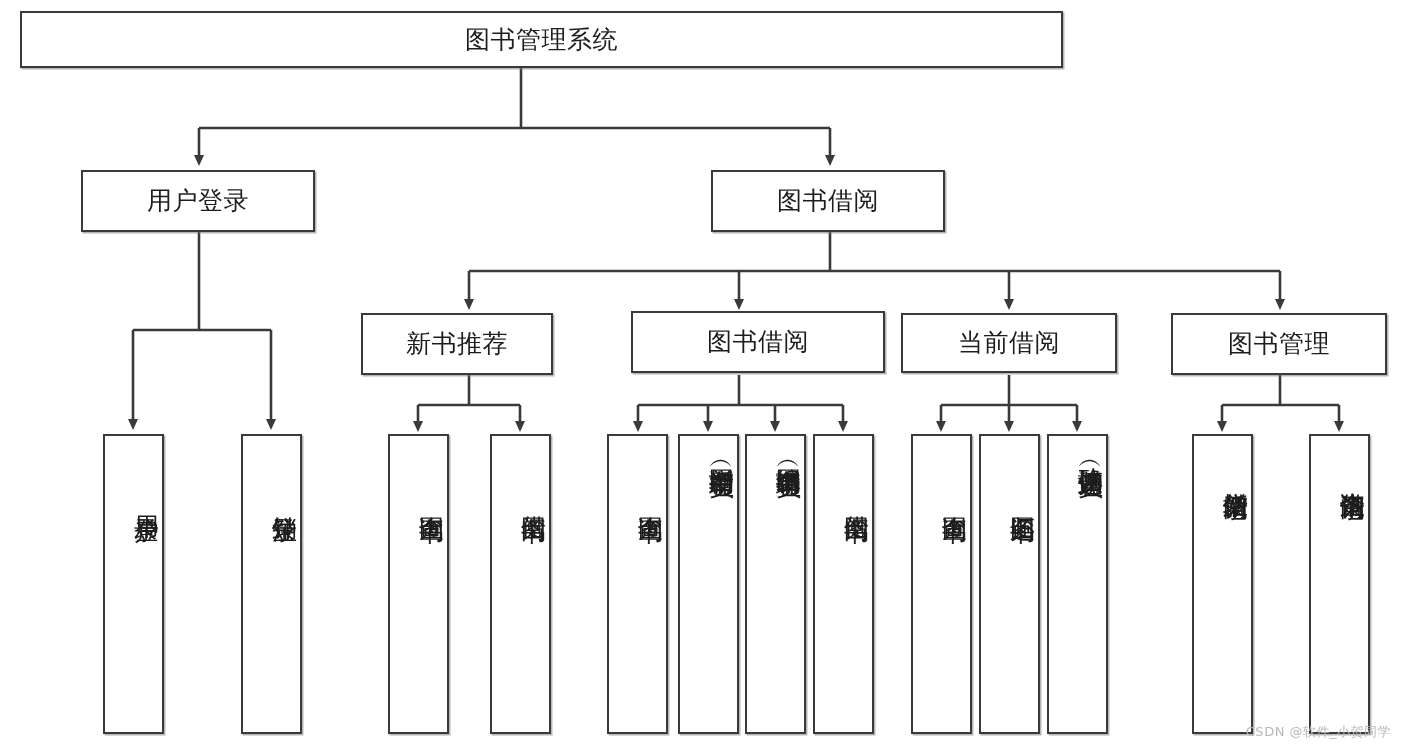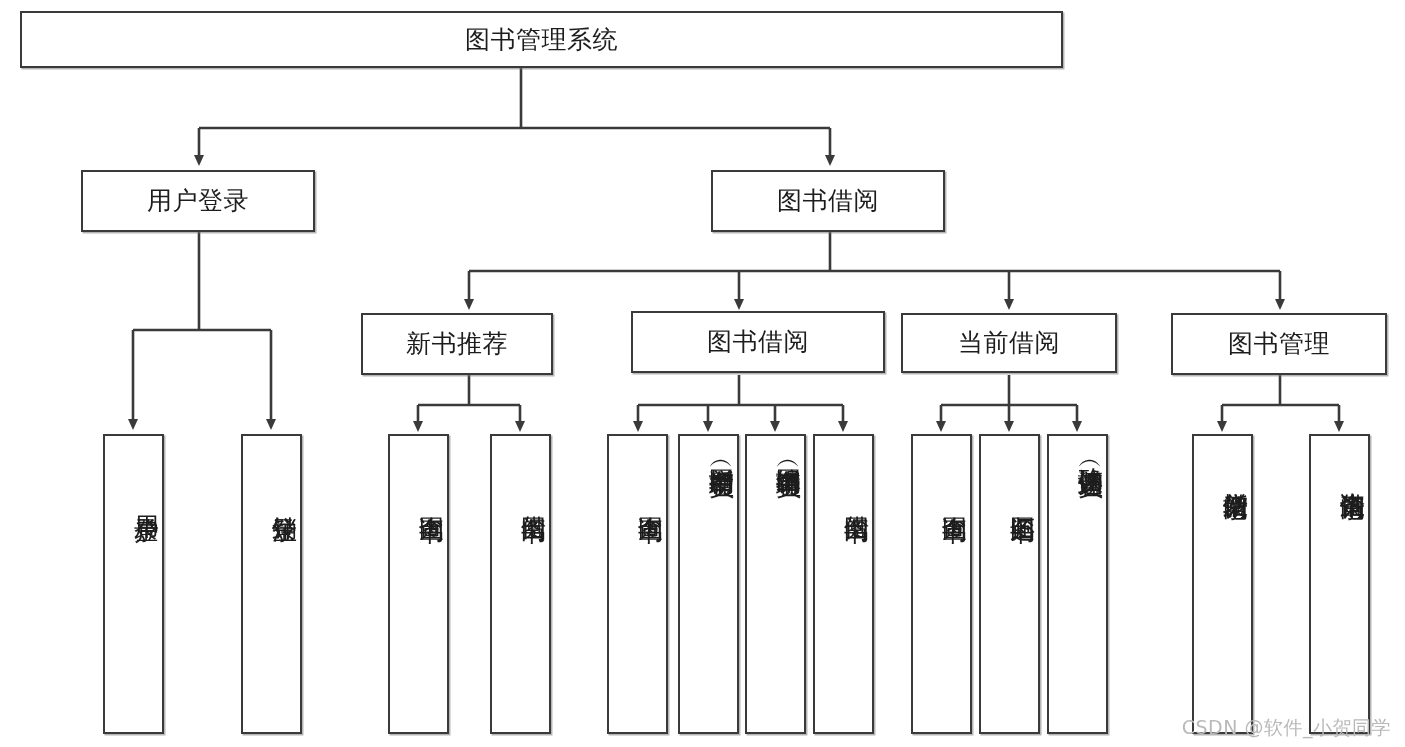--- a/index.html
+++ b/index.html
@@ -61,21 +61,21 @@
     stroke-width: 2.6;
     fill: none;
   }
   .arrowhead {
     fill: #3a3a3a;
   }
   #watermark {
     position: absolute;
     right: 14px;
     bottom: 6px;
-    font-size: 19px;
+    font-size: 13px;
     color: #b9b9b9;
     white-space: nowrap;
     letter-spacing: 0.5px;
   }
 </style>
 </head>
 <body>
 
 <div id="canvas">
 

